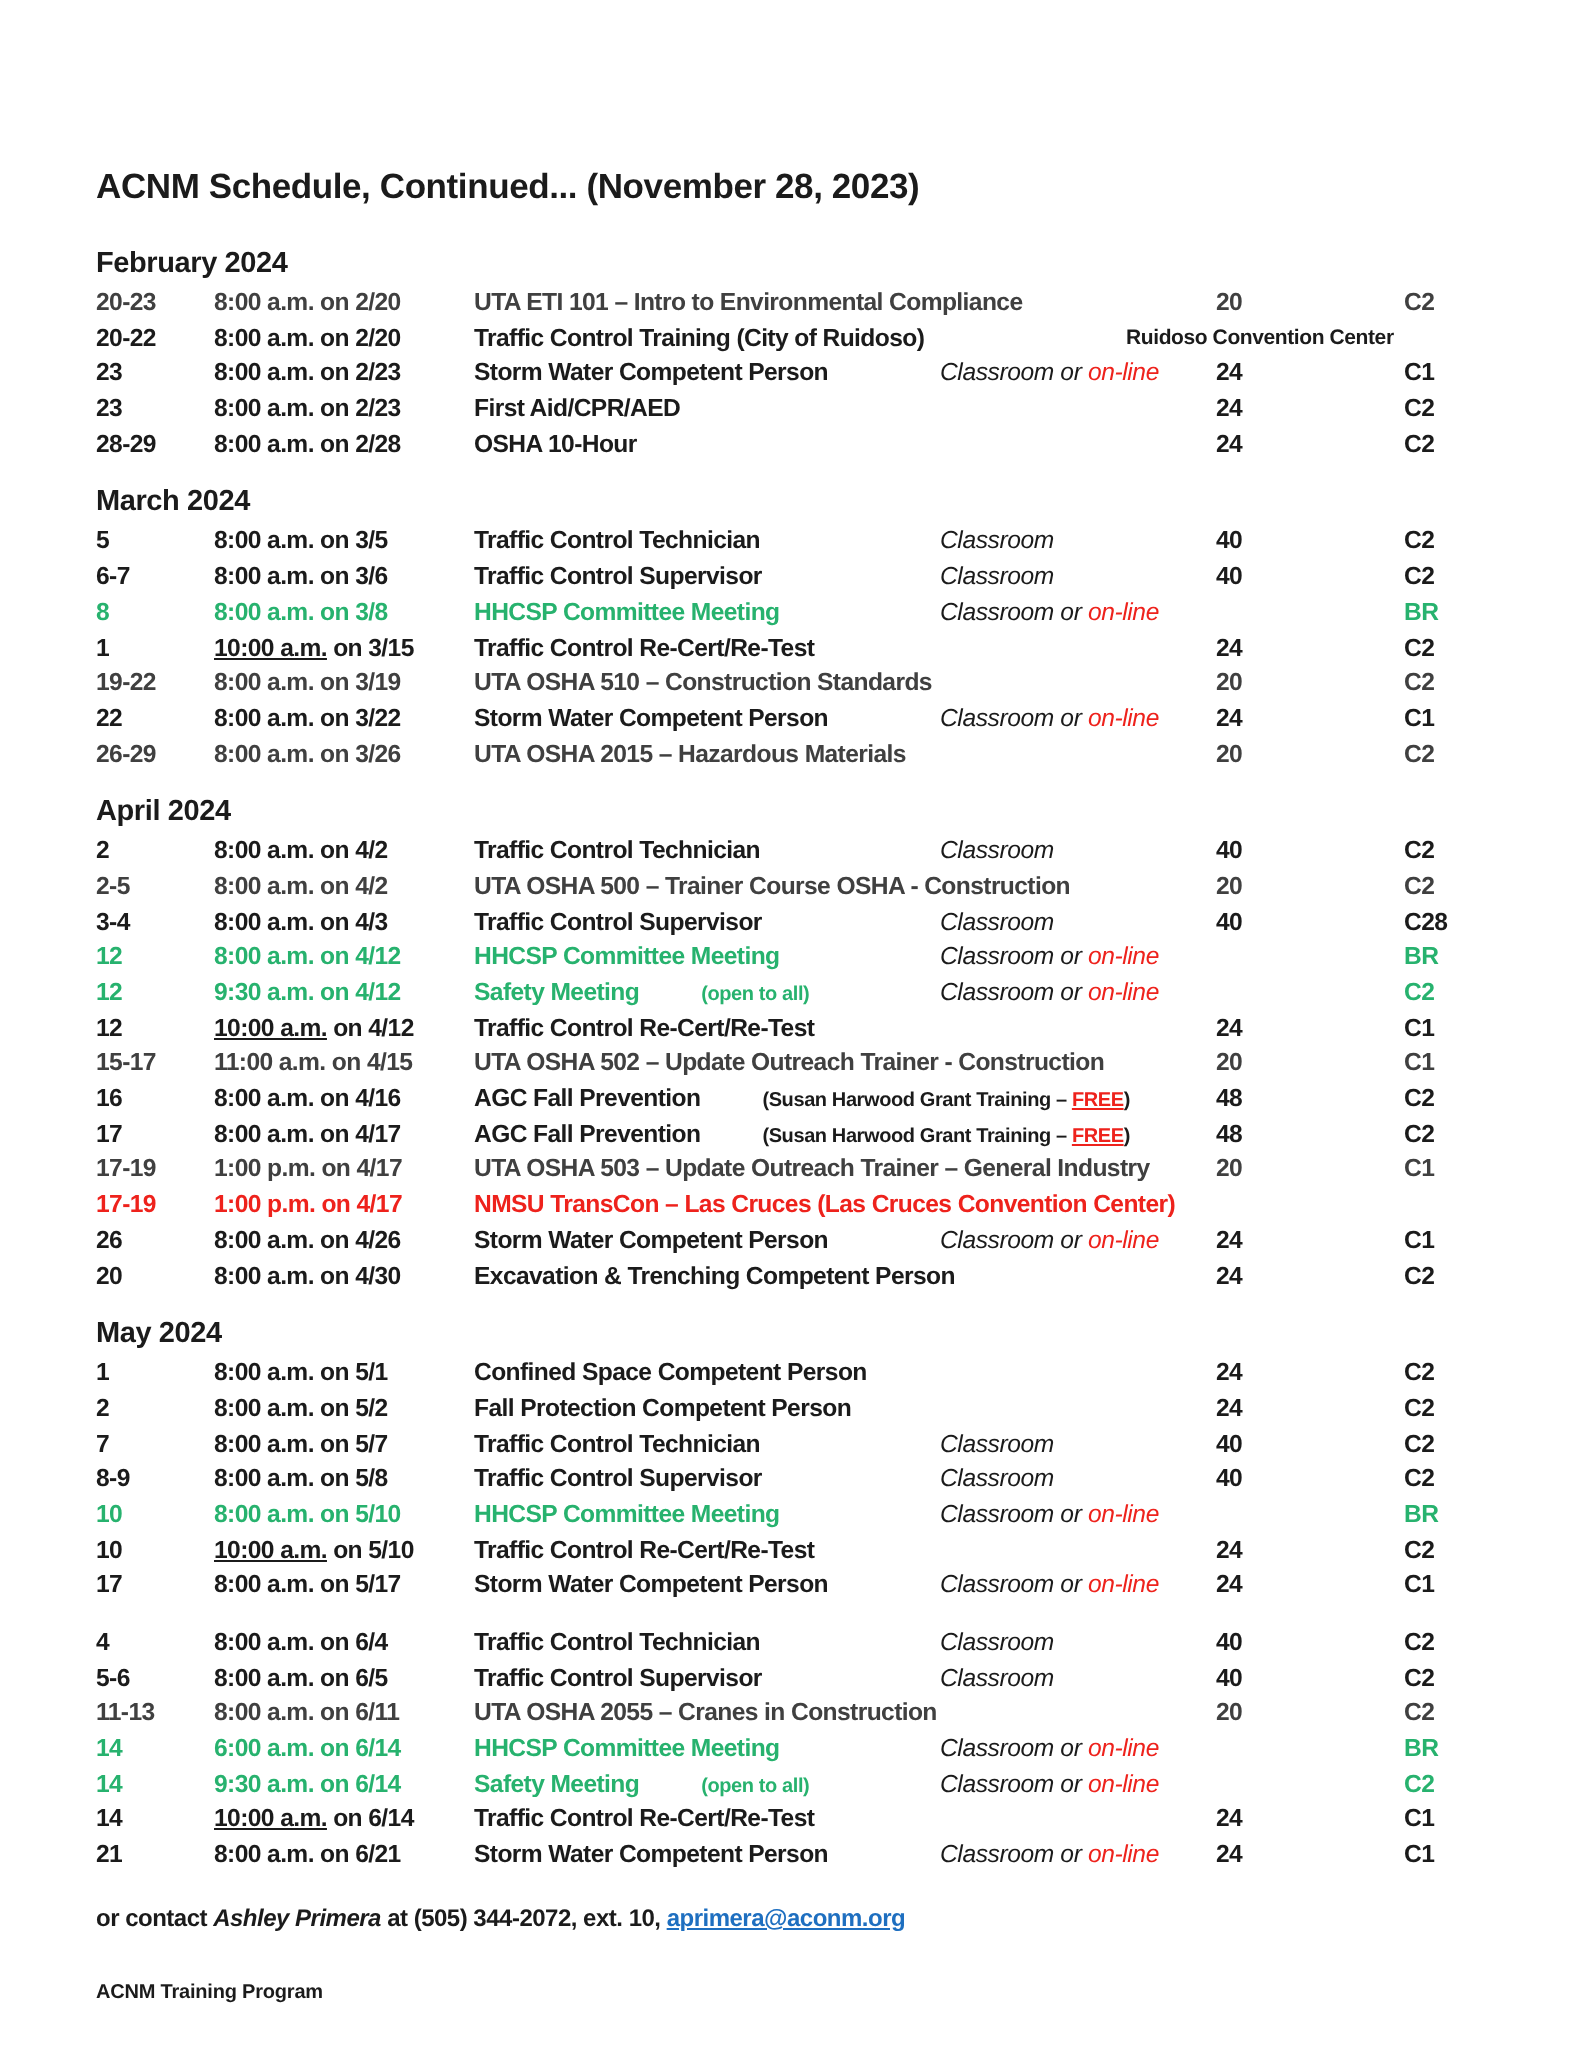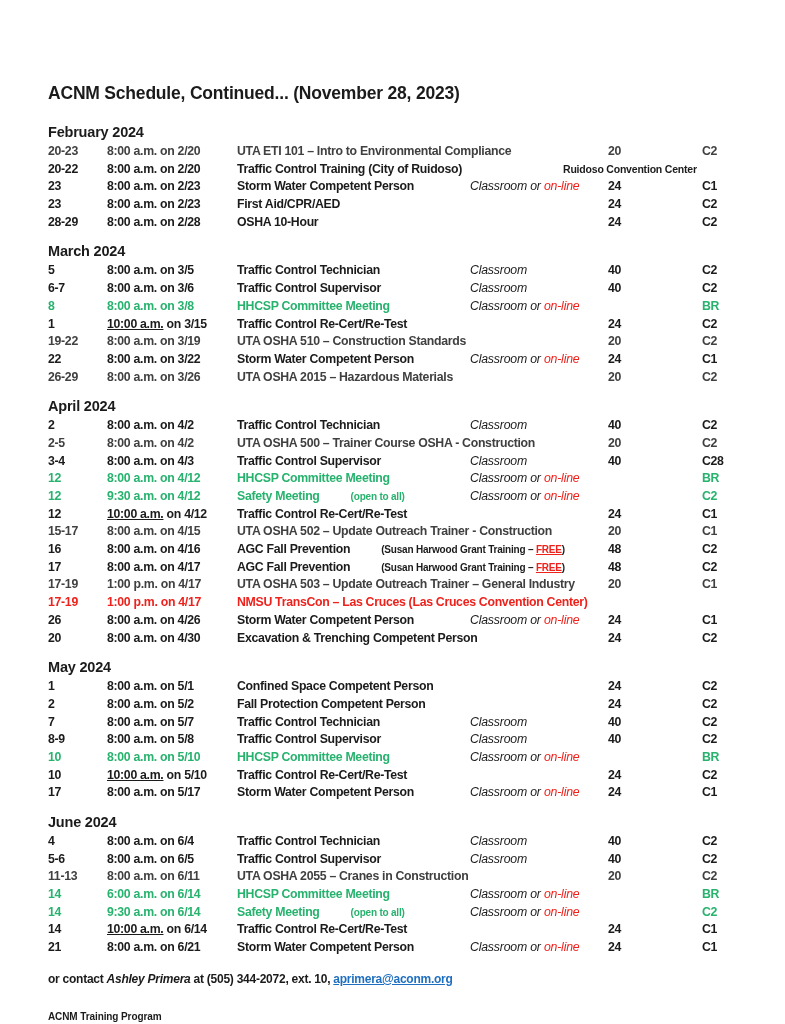--- a/index.html
+++ b/index.html
@@ -138,21 +138,21 @@
           <span class="c-time">9:30 a.m. on 4/12</span>
           <div class="c-main"><span class="course">Safety Meeting<span class="small">(open to all)</span></span><span class="mode">Classroom or <span class="online">on-line</span></span><span class="c-room">C2</span></div>
         </div>
         <div class="row">
           <span class="c-date">12</span>
           <span class="c-time"><span class="ul">10:00 a.m.</span> on 4/12</span>
           <div class="c-main"><span class="course">Traffic Control Re-Cert/Re-Test</span><span class="c-hours">24</span><span class="c-room">C1</span></div>
         </div>
         <div class="row blue">
           <span class="c-date">15-17</span>
-          <span class="c-time">8:00 a.m. on 4/15</span>
+          <span class="c-time">11:00 a.m. on 4/15</span>
           <div class="c-main"><span class="course">UTA OSHA 502 – Update Outreach Trainer - Construction</span><span class="c-hours">20</span><span class="c-room">C1</span></div>
         </div>
         <div class="row">
           <span class="c-date">16</span>
           <span class="c-time">8:00 a.m. on 4/16</span>
           <div class="c-main"><span class="course">AGC Fall Prevention<span class="small">(Susan Harwood Grant Training – <span class="free">FREE</span>)</span></span><span class="c-hours">48</span><span class="c-room">C2</span></div>
         </div>
         <div class="row">
           <span class="c-date">17</span>
           <span class="c-time">8:00 a.m. on 4/17</span>
@@ -211,21 +211,20 @@
           <span class="c-time"><span class="ul">10:00 a.m.</span> on 5/10</span>
           <div class="c-main"><span class="course">Traffic Control Re-Cert/Re-Test</span><span class="c-hours">24</span><span class="c-room">C2</span></div>
         </div>
         <div class="row">
           <span class="c-date">17</span>
           <span class="c-time">8:00 a.m. on 5/17</span>
           <div class="c-main"><span class="course">Storm Water Competent Person</span><span class="mode">Classroom or <span class="online">on-line</span></span><span class="c-hours">24</span><span class="c-room">C1</span></div>
         </div>
       </div>
       <div class="section">
-        <div class="month">June 2024</div>
         <div class="row">
           <span class="c-date">4</span>
           <span class="c-time">8:00 a.m. on 6/4</span>
           <div class="c-main"><span class="course">Traffic Control Technician</span><span class="mode">Classroom</span><span class="c-hours">40</span><span class="c-room">C2</span></div>
         </div>
         <div class="row">
           <span class="c-date">5-6</span>
           <span class="c-time">8:00 a.m. on 6/5</span>
           <div class="c-main"><span class="course">Traffic Control Supervisor</span><span class="mode">Classroom</span><span class="c-hours">40</span><span class="c-room">C2</span></div>
         </div>

